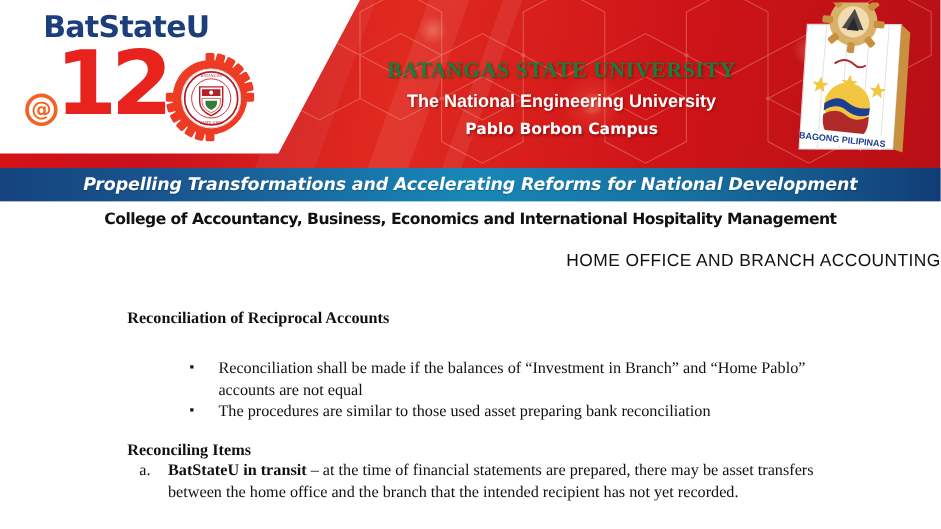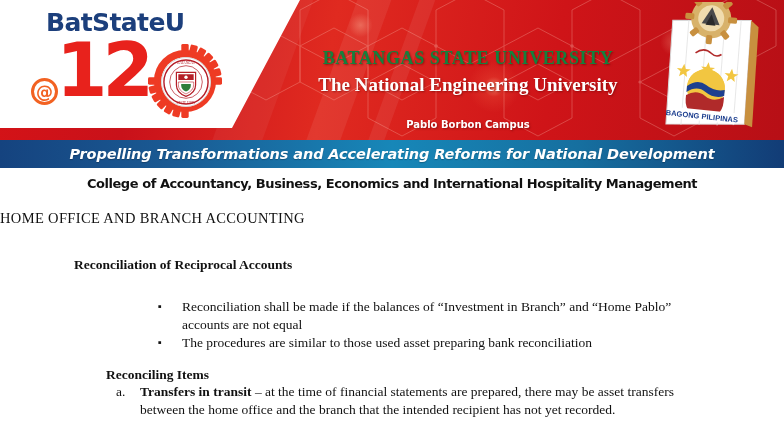--- a/index.html
+++ b/index.html
@@ -60,21 +60,21 @@
     width: 34px;
     height: 210px;
     background: rgba(255,255,255,0.07);
     transform: skewX(-20deg);
     pointer-events: none;
   }
 
   
   .logo-block {
     position: absolute;
-    left: 28px;
+    left: 18px;
     top: 8px;
     width: 216px;
     height: 122px;
     z-index: 5;
   }
   .wordmark {
     position: absolute;
     left: 18px;
     top: 0px;
     font-family: "DejaVu Sans", sans-serif;
@@ -143,37 +143,37 @@
     font-family: "Liberation Serif", serif;
     font-weight: bold;
     font-size: 18px;
     color: #15803d;
     letter-spacing: 0.6px;
     text-shadow: 1px 1px 2px rgba(90,0,0,0.55);
     line-height: 28px;
     white-space: nowrap;
   }
   .uni-sub {
-    font-family: Liberation Serif, serif;
-    font-weight: bold;
-    font-size: 19px;
+    font-family: Liberation Sans, sans-serif;
+    font-weight: bold;
+    font-size: 15px;
     color: #ffffff;
     text-shadow: 1px 1px 2px rgba(90,0,0,0.5);
     line-height: 24px;
     margin-top: 1px;
     white-space: nowrap;
   }
   .uni-campus {
     font-family: "DejaVu Sans", sans-serif;
     font-weight: bold;
-    font-size: 10px;
+    font-size: 13px;
     color: #ffffff;
     text-shadow: 1px 1px 2px rgba(90,0,0,0.5);
     line-height: 20px;
-    margin-top: 18px;
+    margin-top: 2px;
     white-space: nowrap;
     text-align: center;
   }
 
   
   .bp-logo {
     position: absolute;
     right: 22px;
     top: 2px;
     width: 112px;
@@ -228,36 +228,36 @@
     font-size: 13px;
     letter-spacing: -0.45px;
     color: #111111;
     white-space: nowrap;
   }
   .doc-title {
     position: absolute;
     left: 0;
     top: 38px;
     width: 784px;
-    text-align: left;
-    font-family: Liberation Serif, serif;
+    text-align: right;
+    font-family: Liberation Sans, sans-serif;
     font-size: 14.5px;
     letter-spacing: 0.35px;
     color: #111111;
     white-space: nowrap;
   }
   .section-head {
     position: absolute;
     font-family: "Liberation Serif", serif;
     font-weight: bold;
     font-size: 13.5px;
     color: #111111;
     white-space: nowrap;
   }
-  .head-recon { left: 74px; top: 85px; }
+  .head-recon { left: 106px; top: 85px; }
   .head-items { left: 106px; top: 195px; }
 
   .bullet-list {
     position: absolute;
     left: 158px;
     top: 126px;
     width: 520px;
   }
   .bullet-row {
     display: flex;
@@ -459,16 +459,16 @@
       <span class="bullet-mark">▪</span>
       <span class="bullet-body">The procedures are similar to those used asset preparing bank reconciliation</span>
     </div>
   </div>
 
   <div class="section-head head-items">Reconciling Items</div>
 
   <div class="alpha-list">
     <div class="alpha-row">
       <span class="alpha-mark">a.</span>
-      <span class="alpha-body"><b>Transfers in transit</b><span> – at the time of financial statements are prepared, there may be asset transfers between the home office and the branch that the intended recipient has not yet recorded.</span></span>
+      <span class="alpha-body"><b>BatStateU in transit</b><span> – at the time of financial statements are prepared, there may be asset transfers between the home office and the branch that the intended recipient has not yet recorded.</span></span>
     </div>
   </div>
 </div>
 
 </body></html>

